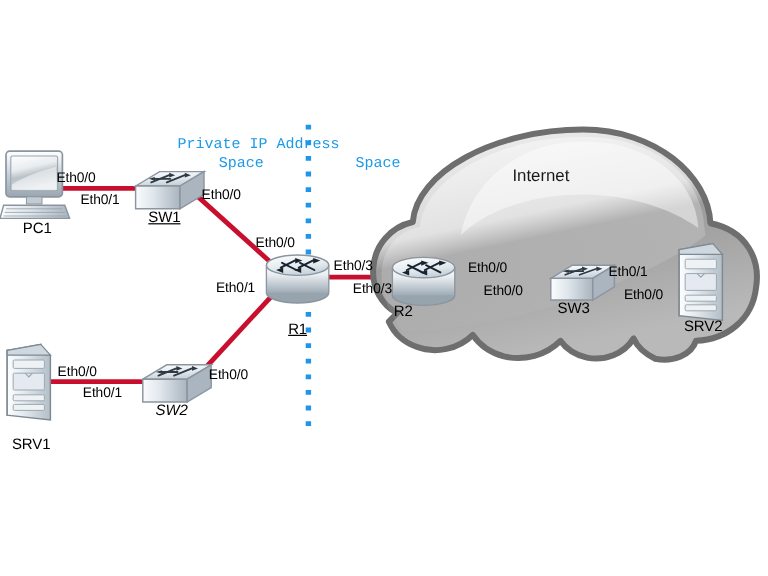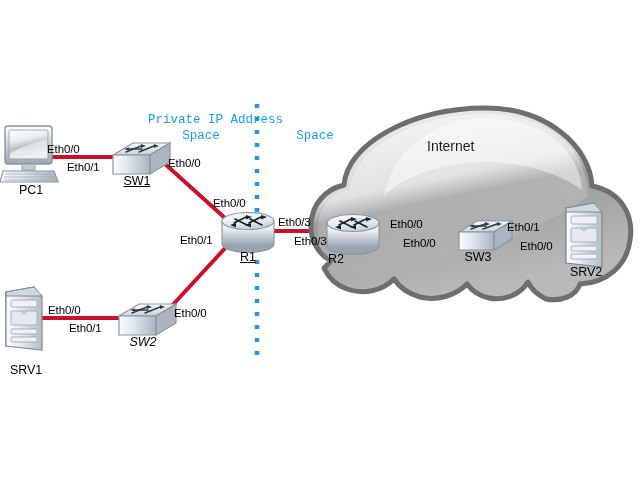--- a/index.html
+++ b/index.html
@@ -295,21 +295,21 @@
     <br>
     <span>Space</span>
   </div>
 
   <div class="cloud-title" style="left:427px; top:138px;">Internet</div>
 
   <div class="lbl node-name" style="left:9px; top:184px; width:44px;">PC1</div>
   <div class="lbl node-name" style="left:115px; top:175px; width:44px;text-decoration:underline;">SW1</div>
   <div class="lbl node-name" style="left:2px; top:364px; width:48px;">SRV1</div>
   <div class="lbl node-name" style="left:121px; top:336px; width:44px;font-style:italic;">SW2</div>
-  <div class="lbl node-name" style="left:228px; top:251px; width:40px;text-decoration:underline;">R1</div>
+  <div class="lbl node-name" style="left:228px; top:268px; width:40px;text-decoration:underline;">R1</div>
   <div class="lbl node-name" style="left:316px; top:253px; width:40px;">R2</div>
   <div class="lbl node-name" style="left:456px; top:251px; width:44px;">SW3</div>
   <div class="lbl node-name" style="left:562px; top:266px; width:48px;">SRV2</div>
 
   <div class="lbl" style="left:47px; top:143px;">Eth0/0</div>
   <div class="lbl" style="left:67px; top:161px;">Eth0/1</div>
   <div class="lbl" style="left:168px; top:157px;">Eth0/0</div>
 
   <div class="lbl" style="left:213px; top:197px;">Eth0/0</div>
   <div class="lbl" style="left:180px; top:234px;">Eth0/1</div>

